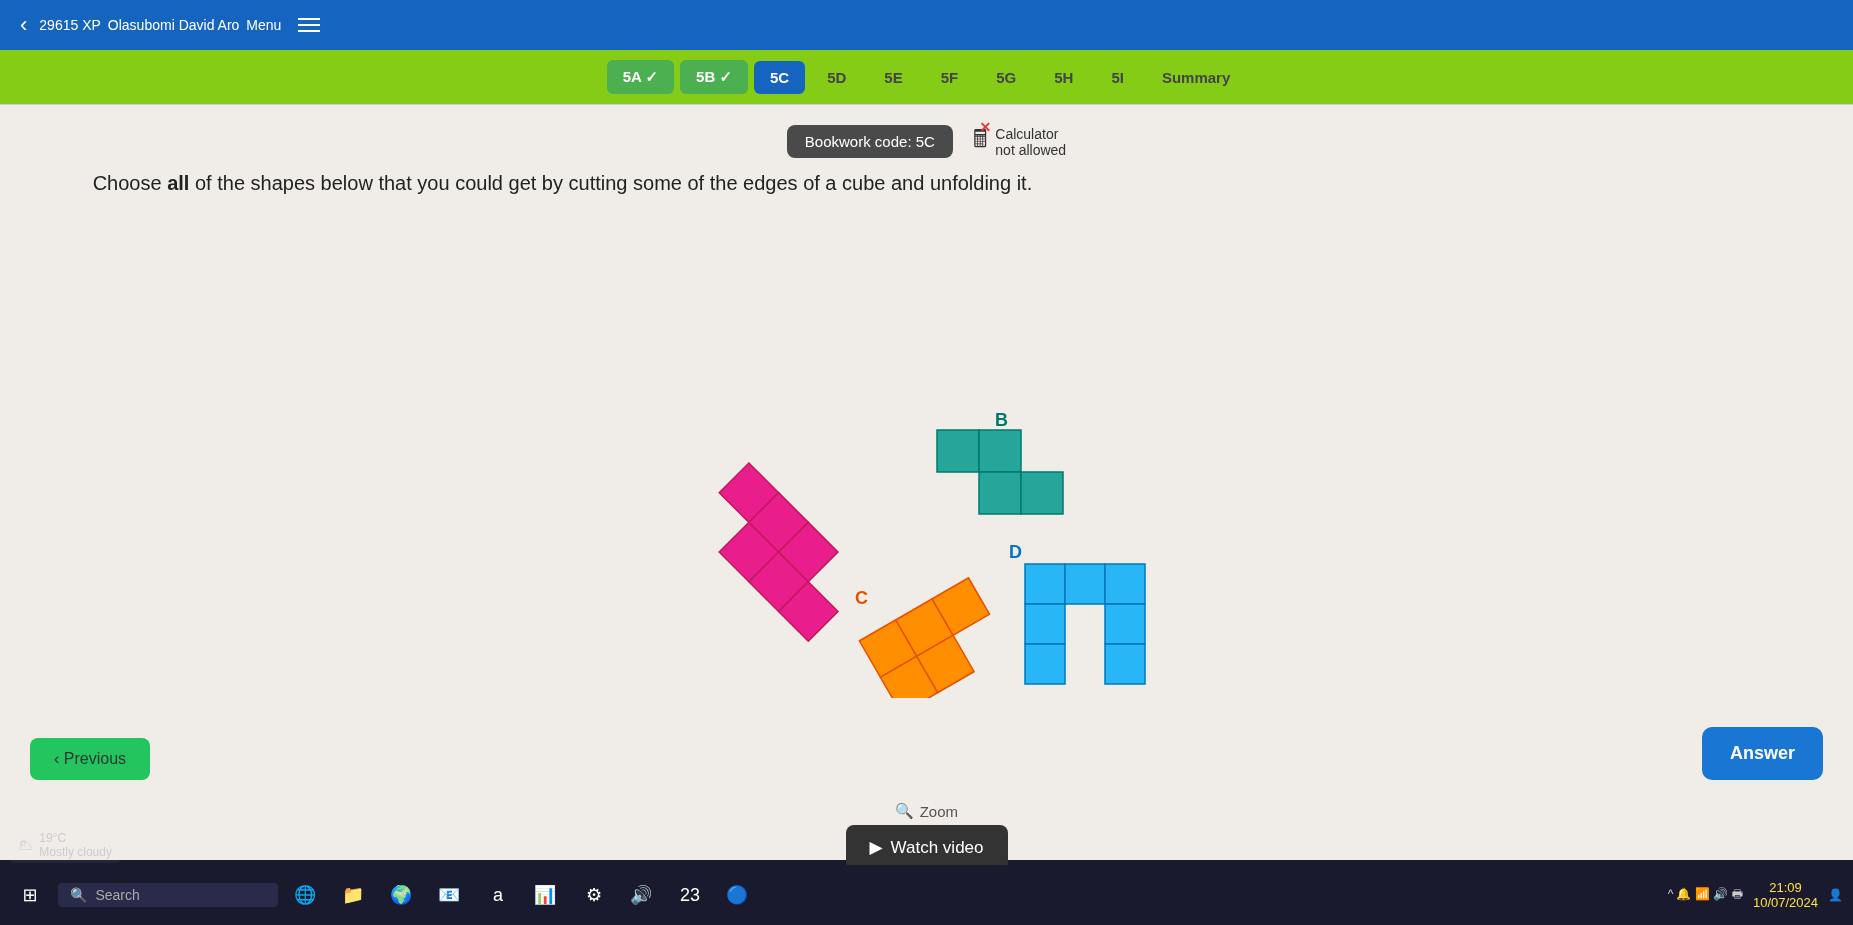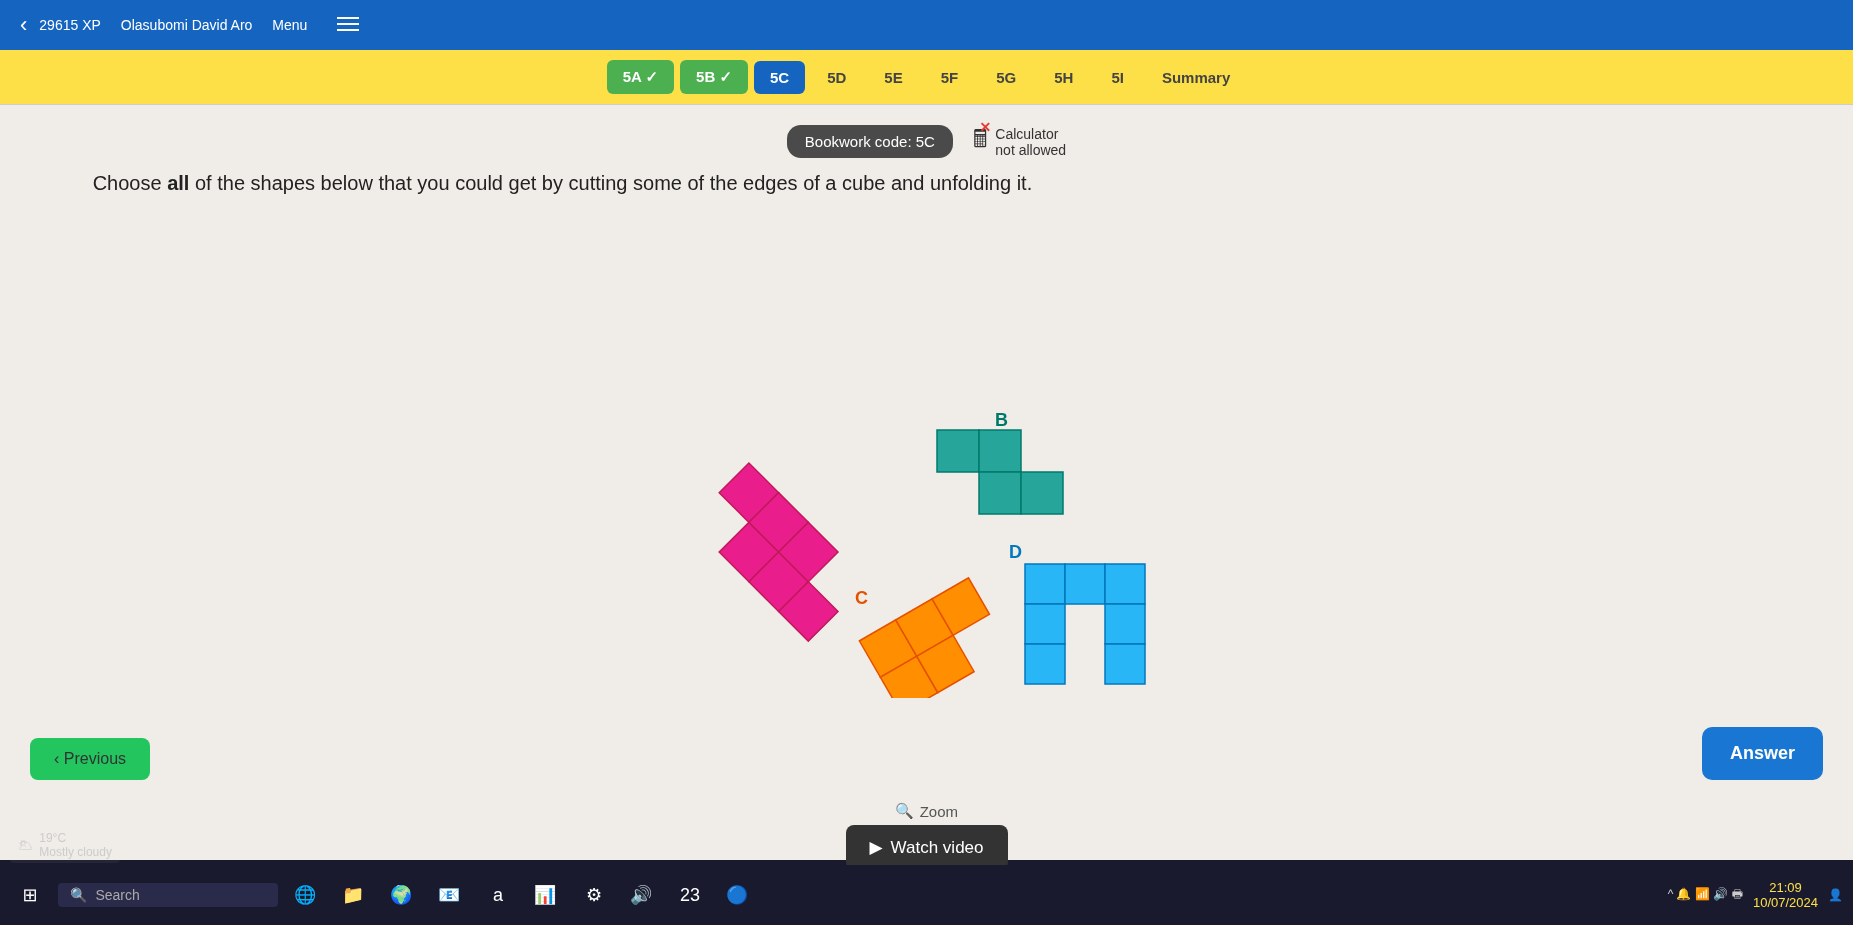--- a/index.html
+++ b/index.html
@@ -21,41 +21,42 @@
       margin-right: 12px;
     }
     .header-title {
       color: white;
       font-size: 20px;
       font-weight: 600;
       flex: 1;
     }
     .header-right {
       display: flex;
-      gap: 20px;
+      align-items: center;
+      gap: 7px;
       color: white;
       font-size: 14px;
     }
     .menu-btn {
       display: flex;
       flex-direction: column;
       gap: 4px;
       cursor: pointer;
       margin-left: 10px;
     }
     .menu-btn span {
       display: block;
       width: 22px;
       height: 2px;
       background: white;
     }
 
     
     .tab-bar {
-      background: #fde047;
+      background: #84cc16;
       display: flex;
       justify-content: center;
       align-items: center;
       padding: 10px 0;
       gap: 6px;
       border-bottom: 1px solid #ccc;
     }
     .tab {
       padding: 8px 16px;
       border-radius: 6px;
@@ -91,21 +92,21 @@
       display: flex;
       justify-content: center;
       align-items: center;
       gap: 20px;
       padding: 16px 0 8px 0;
     }
     .bookwork-code {
       background: #4a4a4a;
       color: white;
       padding: 8px 18px;
-      border-radius: 14px;
+      border-radius: 8px;
       font-size: 15px;
     }
     .calculator-info {
       display: flex;
       align-items: center;
       gap: 8px;
       font-size: 14px;
       color: #333;
     }
 

